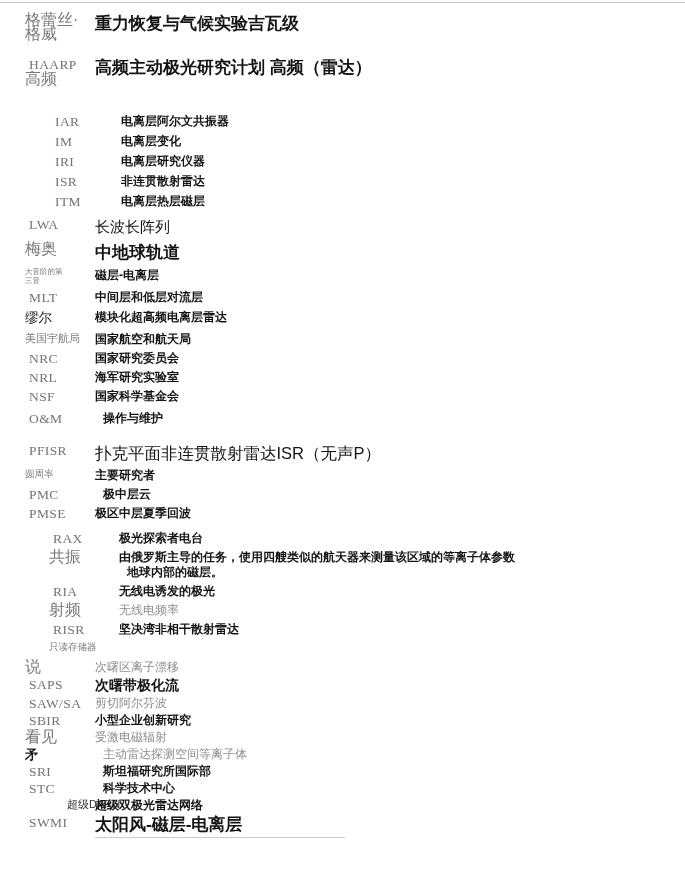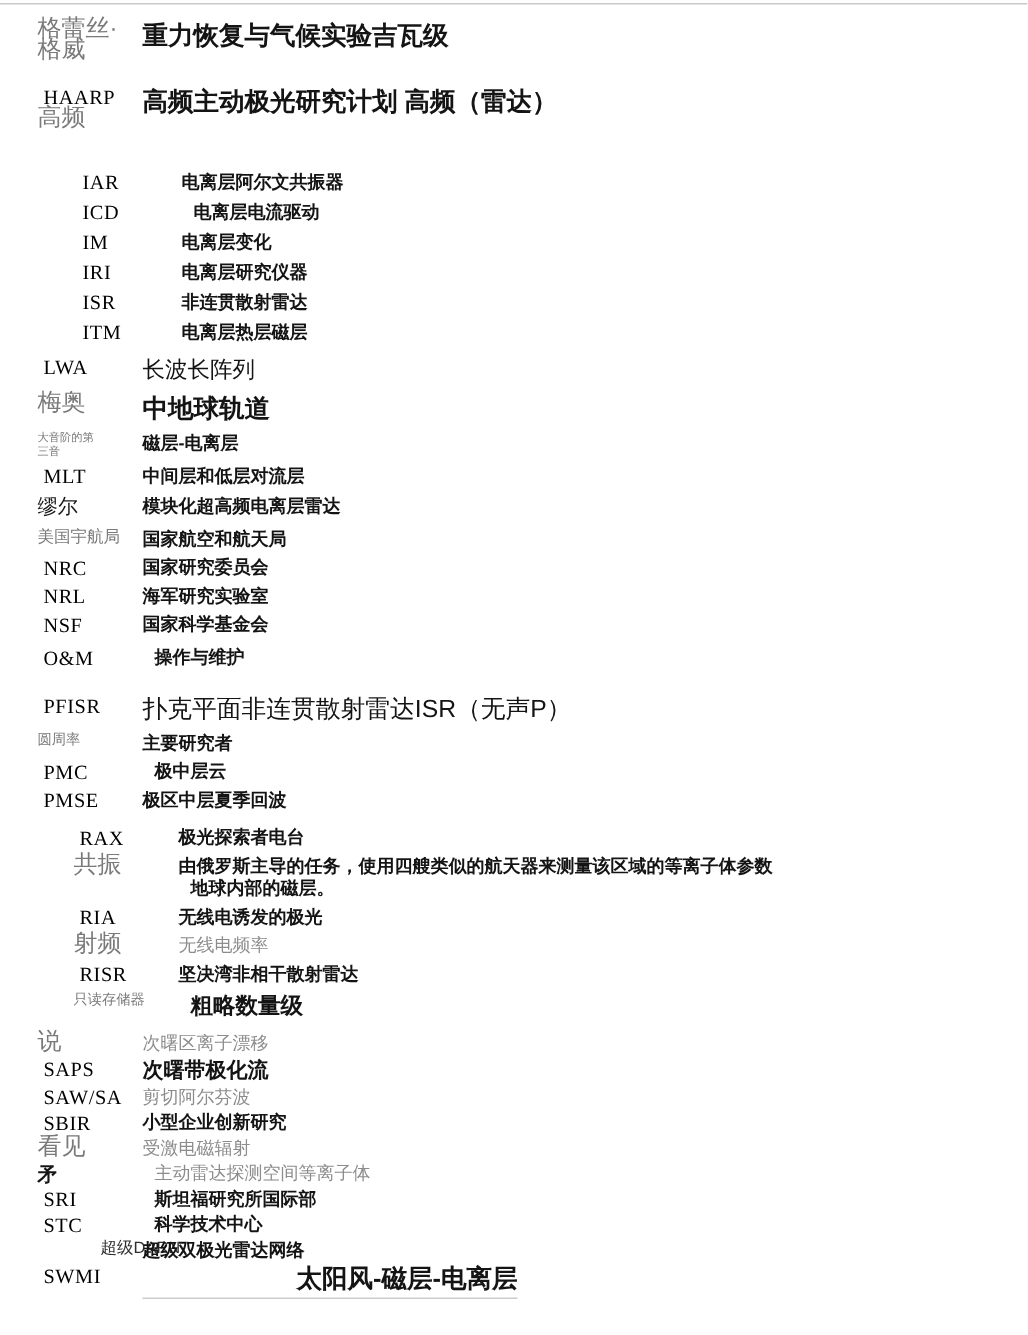--- a/index.html
+++ b/index.html
@@ -7,39 +7,39 @@
     width:685px;height:890px;background:#ffffff;position:relative;overflow:hidden;
     font-family:"Liberation Sans",sans-serif;color:#141414;
   }
   .top-divider{position:absolute;top:2px;left:0;width:685px;height:1px;background:#c9c9c9;}
   .glossary{padding-top:8px;}
   .row{display:flex;align-items:flex-start;margin-bottom:5px;}
   .abbr{flex:0 0 95px;width:95px;padding-left:25px;box-sizing:border-box;}
   .def{flex:1;min-width:0;}
   
   .al{white-space:nowrap;}
-  .al.sf{font-family:"Liberation Serif",serif;font-size:13.5px;line-height:15px;color:#000000;letter-spacing:.4px;padding-left:4px;}
+  .al.sf{font-family:"Liberation Serif",serif;font-size:13.5px;line-height:15px;color:#737373;letter-spacing:.4px;padding-left:4px;}
   .al.cn{font-size:16px;line-height:14px;color:#7a7a7a;}
   .al.cns{font-size:11px;line-height:13px;color:#7a7a7a;}
   .al.cnd{font-size:13.5px;line-height:16px;color:#161616;font-weight:500;}
   .al.cndb{font-size:13px;line-height:15px;color:#161616;font-weight:700;}
   .al.cnds{font-size:11px;line-height:13px;color:#2e2e2e;font-weight:500;margin-left:42px;}
   .al.cnx{font-size:9.5px;line-height:11px;color:#7a7a7a;}
   .al.cnxx{font-size:7.5px;line-height:8.5px;color:#7a7a7a;}
   
   .dl{color:#141414;}
   .dl.lg{font-size:17px;line-height:21px;font-weight:600;}
   .dl.pf{font-size:16.5px;line-height:21px;font-weight:500;}
   .dl.md{font-size:15px;line-height:19px;font-weight:500;}
   .dl.mdb{font-size:15px;line-height:19px;font-weight:700;}
   .dl.smb14{font-size:14px;line-height:17px;font-weight:700;}
   .dl.sm{font-size:12px;line-height:15px;font-weight:700;}
   .dl.smg{font-size:12px;line-height:15px;font-weight:400;color:#8c8c8c;}
   .dl.ind{padding-left:8px;}
-  .def.underlined{border-bottom:1px solid #cccccc;max-width:250px;padding-bottom:2px;text-align:right;}
+  .def.underlined{border-bottom:1px solid #cccccc;max-width:250px;padding-bottom:2px;}
   .def.underlined .dl{line-height:20px;}
   
   [data-group="g"]{margin-top:5px;}
   [data-group="h"]{margin-top:16px;}
   [data-group="i"]{margin-top:28px;}
   [data-group="i"] .row{margin-bottom:5px;padding-left:26px;}
   [data-group="l"]{margin-top:8px;}
   [data-group="m"]{margin-top:6px;}
   [data-group="n"]{margin-top:6px;}
   [data-group="n"] .row{margin-bottom:4px;}
@@ -82,28 +82,20 @@
       <div class="row">
         <div class="abbr">
           <div class="al sf">IAR</div>
         </div>
         <div class="def">
           <div class="dl sm">电离层阿尔文共振器</div>
         </div>
       </div>
       <div class="row">
         <div class="abbr">
-          <div class="al sf">ICD</div>
-        </div>
-        <div class="def">
-          <div class="dl sm ind">电离层电流驱动</div>
-        </div>
-      </div>
-      <div class="row">
-        <div class="abbr">
           <div class="al sf">IM</div>
         </div>
         <div class="def">
           <div class="dl sm">电离层变化</div>
         </div>
       </div>
       <div class="row">
         <div class="abbr">
           <div class="al sf">IRI</div>
         </div>
@@ -289,23 +281,20 @@
         <div class="abbr">
           <div class="al sf">RISR</div>
         </div>
         <div class="def">
           <div class="dl sm">坚决湾非相干散射雷达</div>
         </div>
       </div>
       <div class="row">
         <div class="abbr">
           <div class="al cnx">只读存储器</div>
-        </div>
-        <div class="def">
-          <div class="dl mdb ind">粗略数量级</div>
         </div>
       </div>
     </div>
     <div class="group" data-group="s">
       <div class="row">
         <div class="abbr">
           <div class="al cn">说</div>
         </div>
         <div class="def">
           <div class="dl smg">次曙区离子漂移</div>

